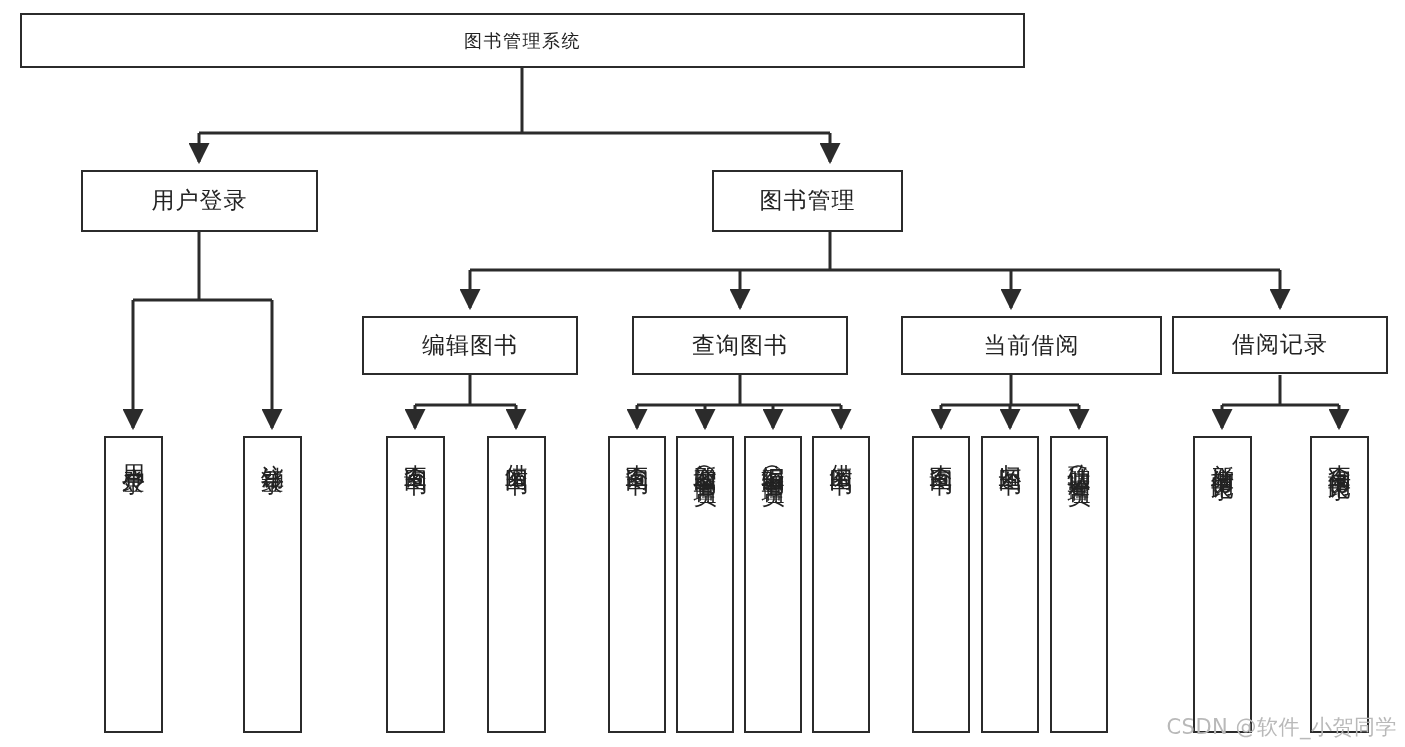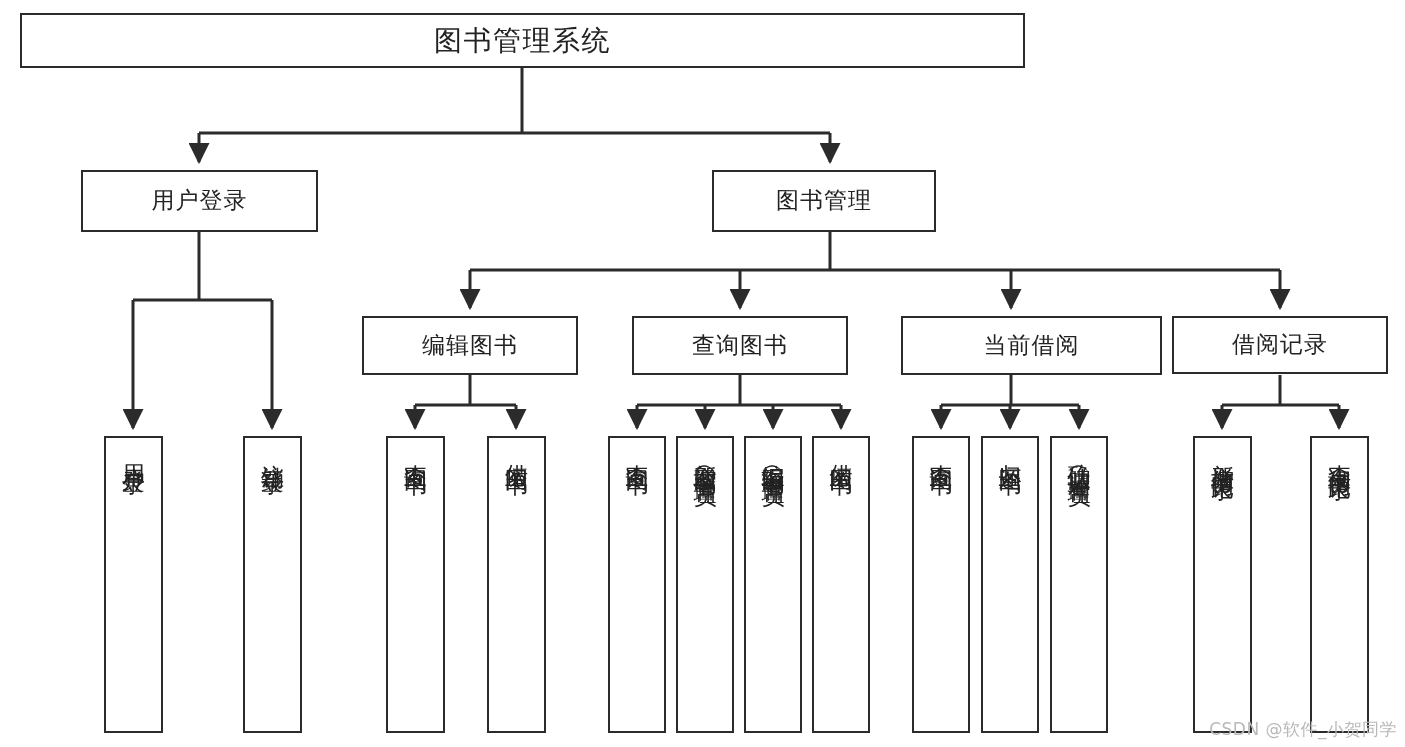--- a/index.html
+++ b/index.html
@@ -42,42 +42,42 @@
     text-align: center;
     line-height: 1.18;
     white-space: pre;
   }
   
   .node.horiz .node-label {
     font-size: 23px;
     letter-spacing: 1px;
   }
   .node.root .node-label {
-    font-size: 28px;
+    font-size: 18px;
     letter-spacing: 1.5px;
   }
   
   .node.vert {
     padding: 8px 0;
     align-items: flex-start;
     justify-content: center;
   }
   .node.vert .node-label {
     writing-mode: vertical-rl;
     text-orientation: upright;
     font-size: 23px;
     letter-spacing: 3px;
     line-height: 1;
     white-space: normal;
   }
   #watermark {
     position: absolute;
     right: 8px;
     bottom: 6px;
-    font-size: 17px;
+    font-size: 21px;
     color: #b9b9b9;
     letter-spacing: 0.5px;
     z-index: 5;
     white-space: nowrap;
   }
 </style>
 </head>
 <body>
 
 <div id="diagram-root">
@@ -134,21 +134,21 @@
   </svg>
 
   <div class="node horiz root" style="left:20px; top:13px; width:1005px; height:55px;">
     <span class="node-label">图书管理系统</span>
   </div>
 
   <div class="node horiz" style="left:81px; top:170px; width:237px; height:62px;">
     <span class="node-label">用户登录</span>
   </div>
 
-  <div class="node horiz" style="left:712px; top:170px; width:224px; height:62px;">
+  <div class="node horiz" style="left:712px; top:170px; width:191px; height:62px;">
     <span class="node-label">图书管理</span>
   </div>
 
   <div class="node horiz" style="left:362px; top:316px; width:216px; height:59px;">
     <span class="node-label">编辑图书</span>
   </div>
 
   <div class="node horiz" style="left:632px; top:316px; width:216px; height:59px;">
     <span class="node-label">查询图书</span>
   </div>

